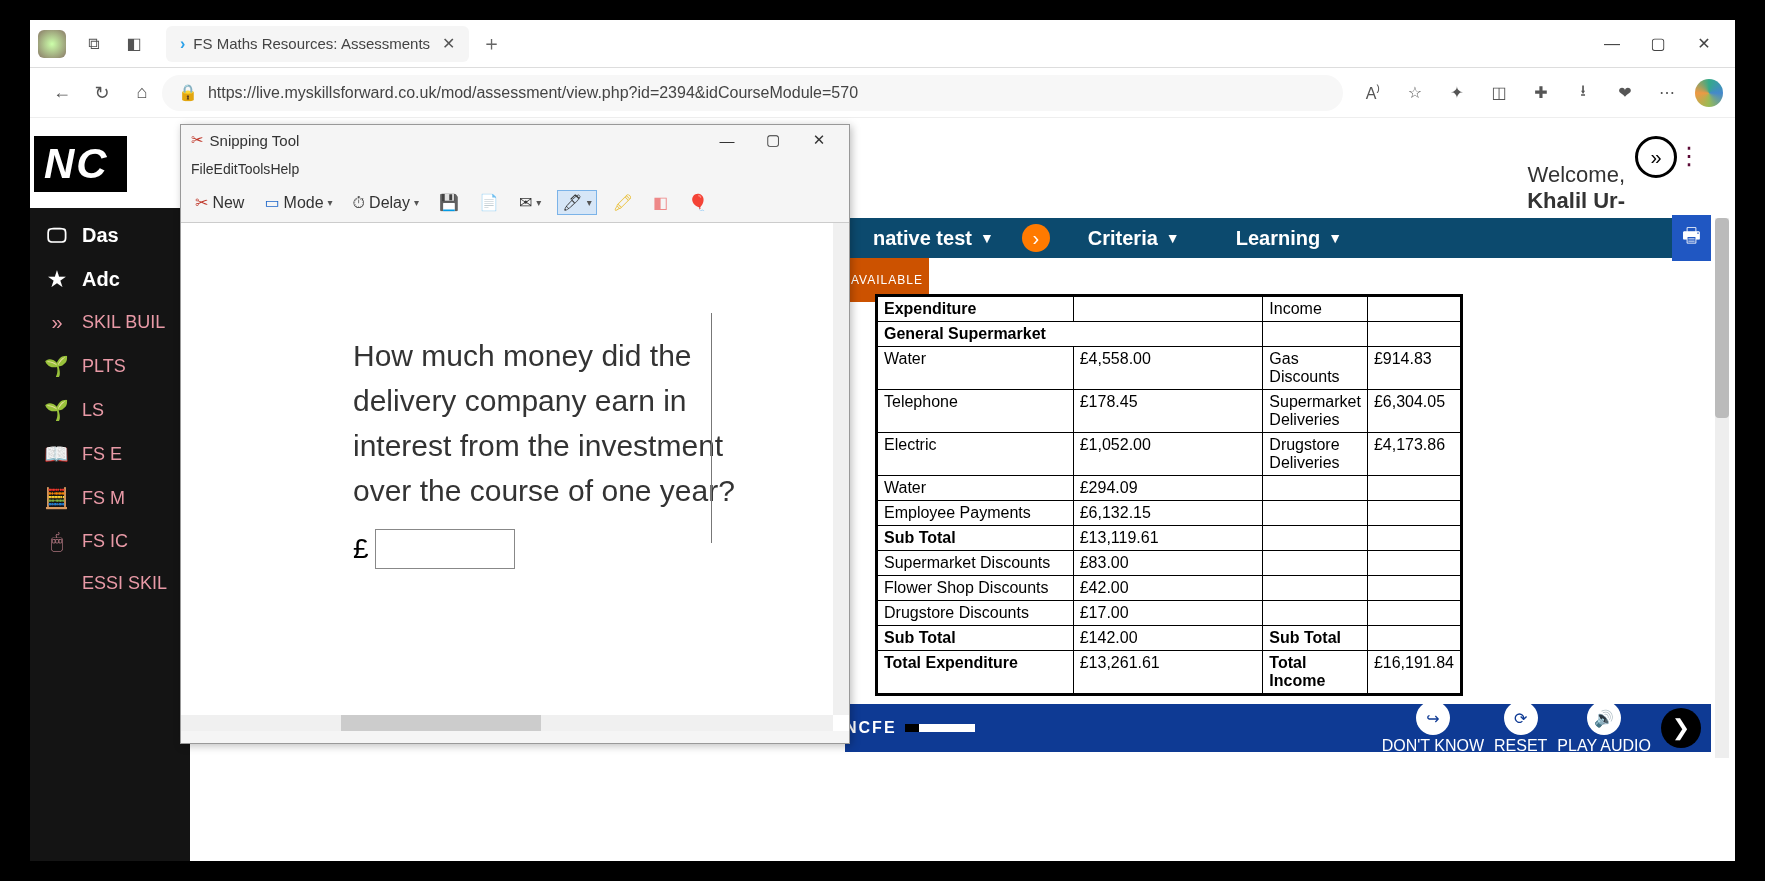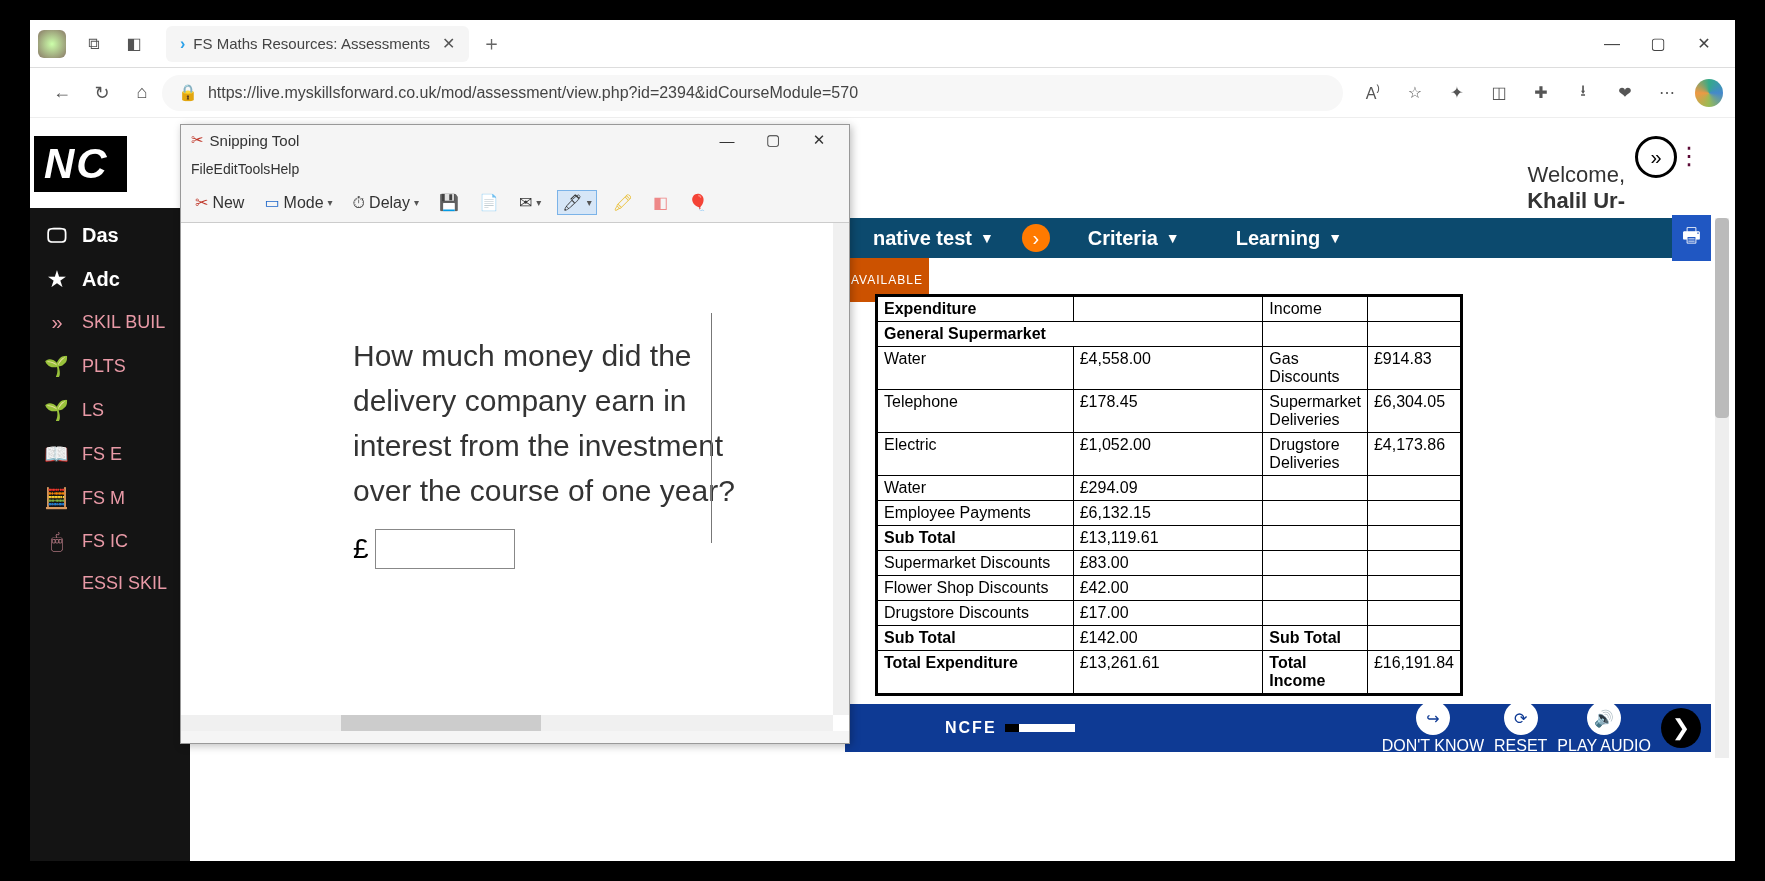--- a/index.html
+++ b/index.html
@@ -59,21 +59,21 @@
 
 
 .tablewrap { position: absolute; left: 845px; top: 176px; width: 588px; border: 2px solid #000; background: #fff; font-size: 16px; }
 table { border-collapse: collapse; width: 100%; }
 td { border: 1px solid #000; padding: 3px 6px; vertical-align: top; }
 td.b { font-weight: 700; }
 .lcol { width: 282px; }
 
 
 .afooter { position: absolute; left: 815px; right: 24px; top: 586px; height: 48px; background: #0e3a94; display: flex; align-items: center; color: #fff; }
-.afooter .ncfe { margin-left: 100px; font-weight: 700; letter-spacing: 2px; }
+.afooter .ncfe { font-weight: 700; letter-spacing: 2px; }
 .afooter .prog { margin-left: 8px; width: 70px; height: 8px; background: #fff; position: relative; }
 .afooter .prog .fill { position: absolute; left: 0; top: 0; bottom: 0; width: 20%; background: #000; }
 .afooter .ctr { margin-left: auto; display: flex; align-items: center; gap: 10px; padding-right: 10px; }
 .afooter .cir { width: 34px; height: 34px; border-radius: 50%; background: #fff; color: #0e3a94; display: flex; align-items: center; justify-content: center; cursor: pointer; flex-direction: column; font-size: 16px; }
 .afooter .lbl { font-size: 16px; text-align: center; color: #fff; }
 .afooter .next { width: 40px; height: 40px; border-radius: 50%; background: #000; color: #fff; display: flex; align-items: center; justify-content: center; font-size: 22px; cursor: pointer; }
 .afooter .col { display: flex; flex-direction: column; align-items: center; gap: 2px; }
 
 
 .vscroll { position: absolute; right: 6px; top: 100px; width: 14px; height: 540px; background: #eee; }

